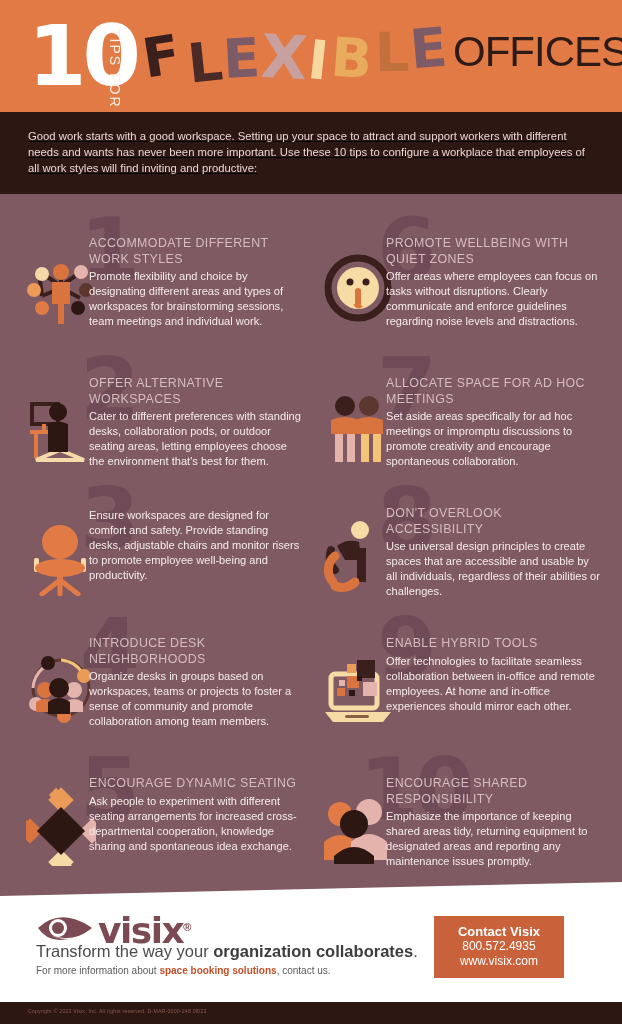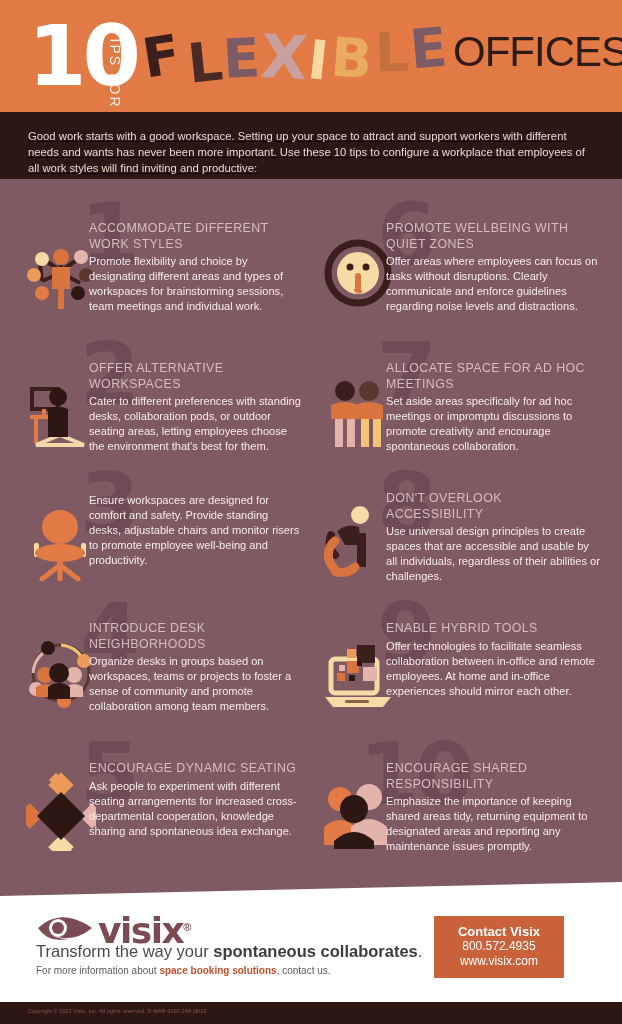--- a/index.html
+++ b/index.html
@@ -42,21 +42,21 @@
   .fl.e2 { left:267px; top:22px; color:#7c5a66; transform:rotate(-5deg); }
   .offices {
     position:absolute; left:425px; top:28px;
     font-size:42px; color:#2e1a17; font-weight:300;
     font-family:"Liberation Sans", sans-serif; letter-spacing:-1px;
   }
 
   
   .intro {
     background:#2d1713; color:#ead7d2;
-    padding:16px 28px 3px 28px;
+    padding:16px 28px 18px 28px;
     font-size:11.3px; line-height:16px;
   }
 
   
   .tips {
     position:relative;
     padding:14px 14px 0 14px;
     display:grid; grid-template-columns:1fr 1fr;
     column-gap:0px;
   }
@@ -366,21 +366,21 @@
         <svg class="eye-svg" viewBox="0 0 58 30">
           <path d="M2 16 q16 -15 36 -9 q10 3 18 9 q-14 12 -32 12 q-14 0 -22 -12 z" fill="#7b4a52"></path>
           <path d="M4 18 q14 9 28 9 q14 0 22 -9 q-12 9 -26 8 q-14 -1 -24 -8 z" fill="#ffffff"></path>
           <circle cx="22" cy="16" r="9" fill="#ffffff"></circle>
           <circle cx="22" cy="16" r="6" fill="#7b4a52"></circle>
         </svg>
         <span class="visix-word">visix</span>
         <span class="visix-reg" style="color:#7b4a52;font-weight:bold;">®</span>
       </div>
       <div class="tagline">
-        <span>Transform the way your </span><b>spontaneous collaborates</b><span>.</span>
+        <span>Transform the way your </span><b>organization collaborates</b><span>.</span>
       </div>
       <div class="subline">
         <span>For more information about </span><b>space booking solutions</b><span>, contact us.</span>
       </div>
       <div class="contact-box">
         <div class="t1">Contact Visix</div>
         <div class="t2">800.572.4935</div>
         <div class="t3">www.visix.com</div>
       </div>
     </div>

